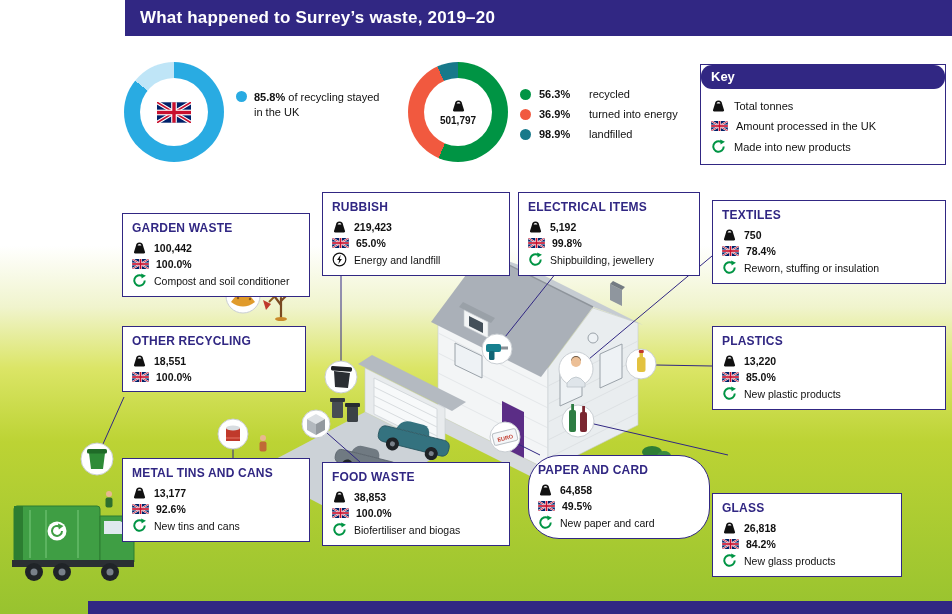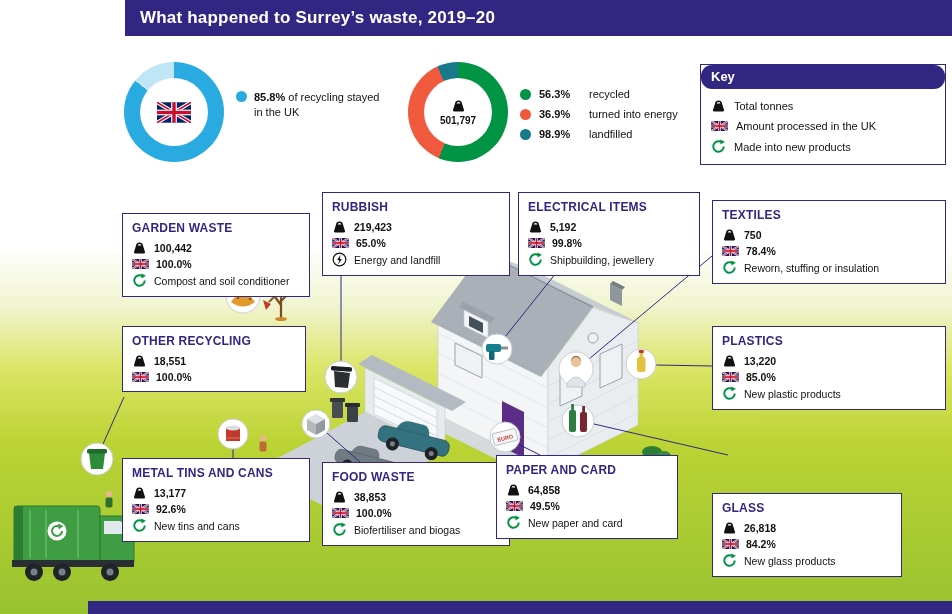--- a/index.html
+++ b/index.html
@@ -39,21 +39,21 @@
   .ic-flag{width:17px;height:10px;flex:none;}
 
   .c-garden{left:122px;top:192px;width:188px;margin-top:21px;}
   .c-rubbish{left:322px;top:192px;width:188px;}
   .c-electrical{left:518px;top:192px;width:182px;}
   .c-textiles{left:712px;top:200px;width:234px;}
   .c-other{left:122px;top:326px;width:184px;}
   .c-plastics{left:712px;top:326px;width:234px;}
   .c-metal{left:122px;top:458px;width:188px;}
   .c-food{left:322px;top:462px;width:188px;}
-  .c-paper{left:496px;top:455px;width:182px;}
+  .c-paper{left:528px;top:455px;width:182px;border-radius:31px;}
   .c-glass{left:712px;top:455px;width:190px;margin-top:38px;}
 </style>
 </head>
 <body>
 
 <svg width="0" height="0" style="position:absolute" aria-hidden="true">
   <defs>
     <symbol id="sym-weight" viewBox="0 0 16 16">
       <path d="M5.1 6.3 a2.9 2.9 0 0 1 5.8 0" fill="none" stroke="#111" stroke-width="1.7"></path>
       <path d="M4.3 5.9 h7.4 l2.2 6.9 q.4 1.5 -1.2 1.5 H3.3 q-1.6 0 -1.2 -1.5 z" fill="#111"></path>

